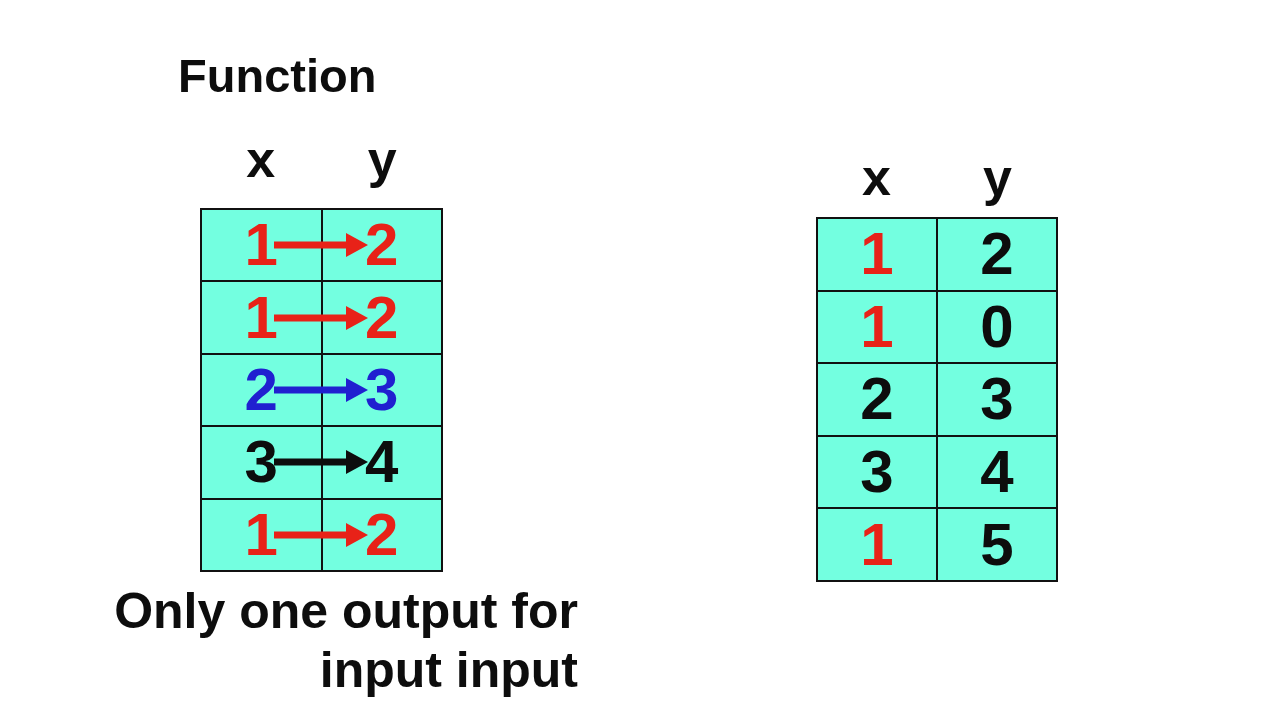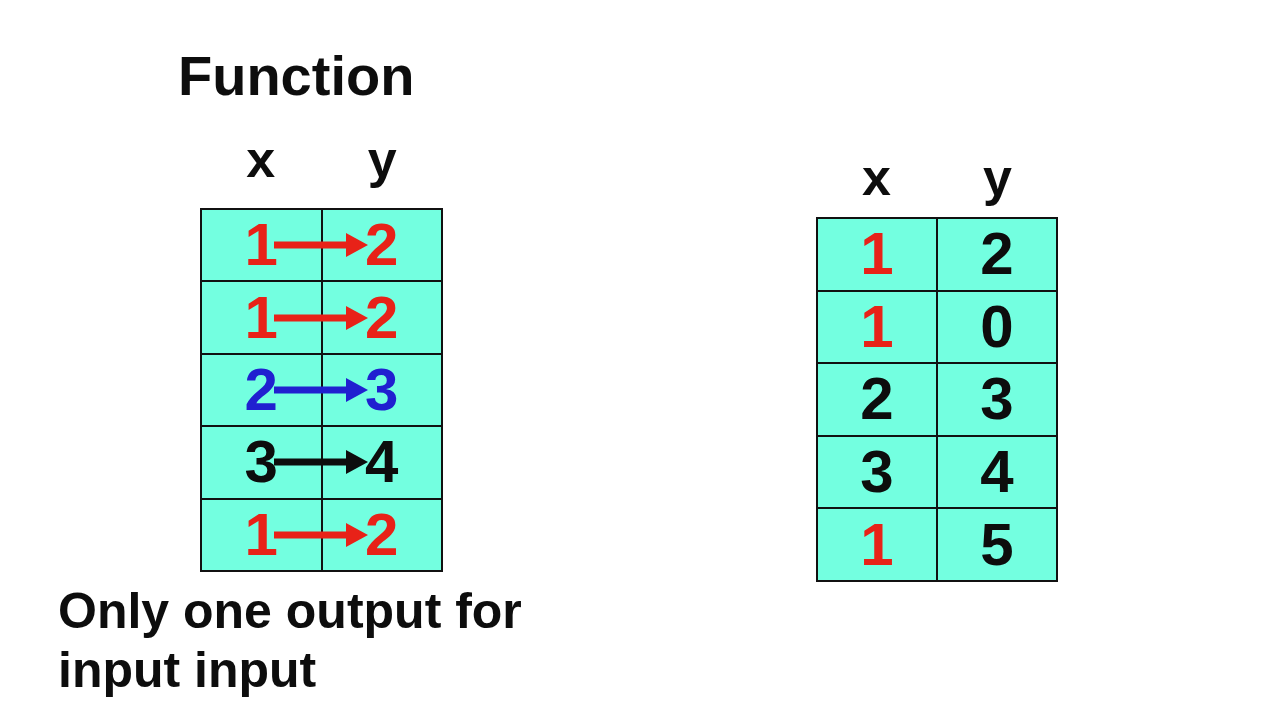--- a/index.html
+++ b/index.html
@@ -11,21 +11,21 @@
   #stage{
     position:relative;
     width:1280px;height:720px;
     background:#ffffff;
     overflow:hidden;
     font-family:"Liberation Sans","DejaVu Sans",sans-serif;
     color:var(--ink);
   }
   .title{
     position:absolute;left:178px;top:44px;
-    font-size:56px;font-weight:bold;line-height:64px;
+    font-size:47px;font-weight:bold;line-height:64px;
     letter-spacing:0px;white-space:nowrap;
   }
   
   .hdr-row{
     position:absolute;display:flex;height:62px;
     font-size:52px;font-weight:bold;
   }
   .hdr-row .hdr{
     flex:1;display:flex;align-items:center;justify-content:center;
   }
@@ -64,21 +64,21 @@
   }
   .arrow-head{
     position:absolute;right:0;top:0;
     width:0;height:0;
     border-top:12px solid transparent;
     border-bottom:12px solid transparent;
     border-left:22px solid currentColor;
   }
   .caption{
     position:absolute;left:58px;top:582px;width:520px;
-    text-align:left;
+    text-align:right;
     font-size:50px;font-weight:bold;line-height:1.17;
   }
   .caption span{display:block;}
 </style>
 </head>
 <body>
 
 <div id="stage">
 
   <div class="title">Function</div>

